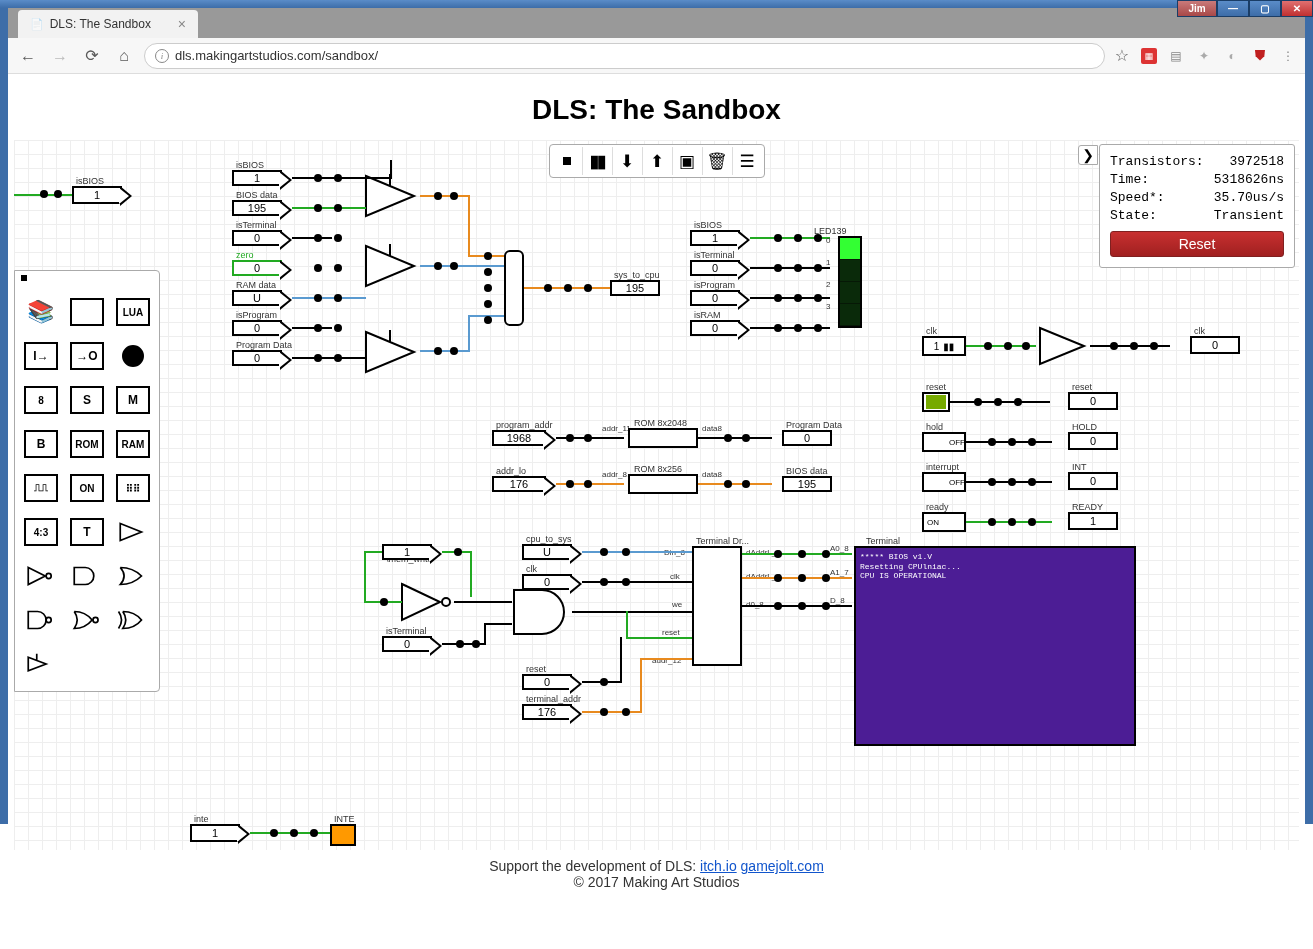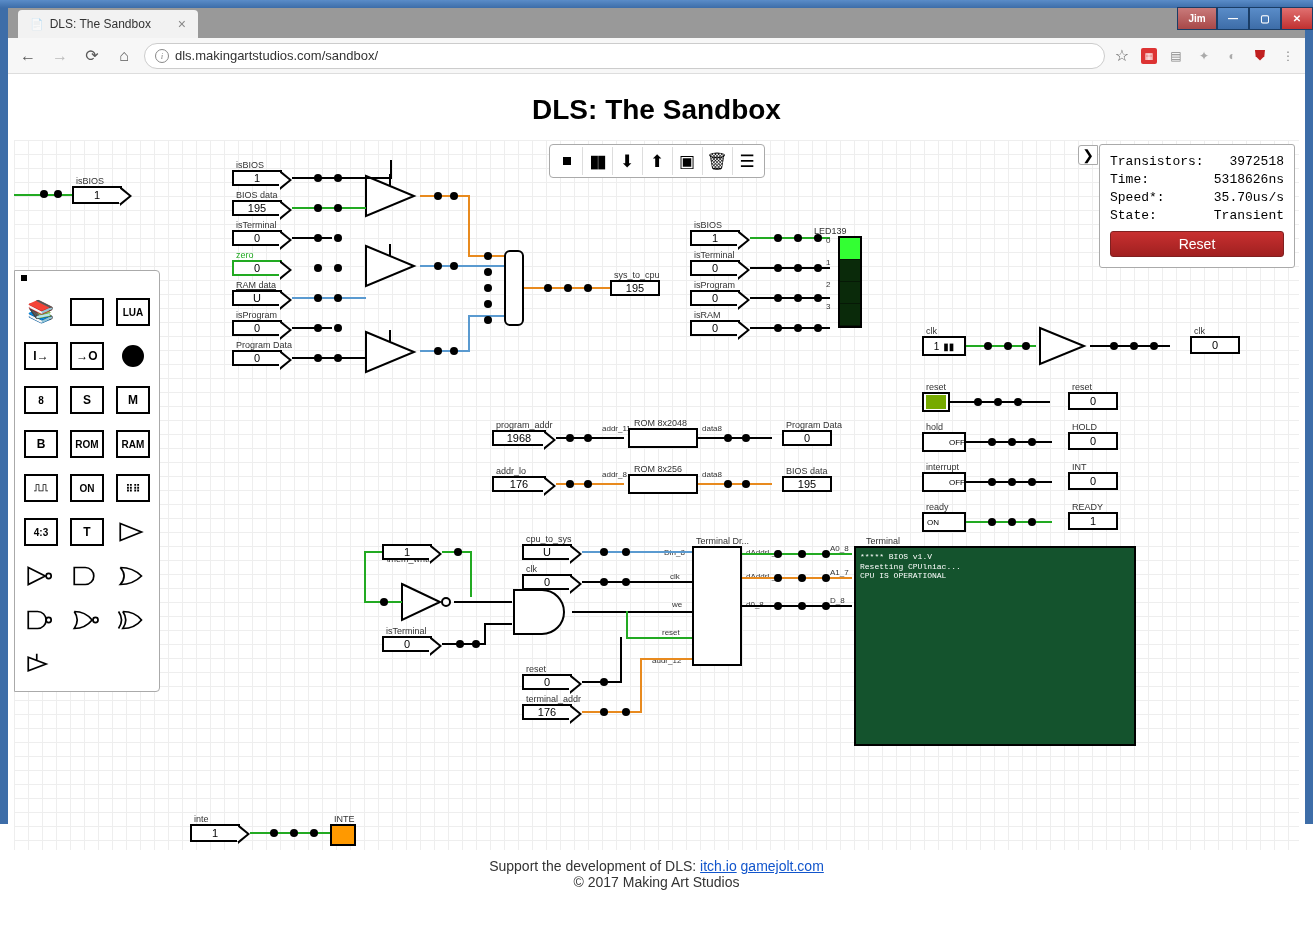--- a/index.html
+++ b/index.html
@@ -1,21 +1,21 @@
 <!DOCTYPE html>
 <html><head>
 <meta charset="utf-8">
 <style>
 * { box-sizing: border-box; margin: 0; padding: 0; }
 body { font-family: Arial, sans-serif; background: #fff; overflow: hidden; width: 1313px; height: 949px; position: relative; }
 
 
 .win-titlebar { height: 8px; background: linear-gradient(180deg, #5a8cc8 0%, #3d6da8 100%); position: relative; }
 .win-controls { position: absolute; right: 0; top: 0; display: flex; }
-.win-controls div { width: 32px; height: 23px; border: 1px solid #1a3d66; display: flex; align-items: center; justify-content: center; font-size: 10px; color: #fff; font-weight: bold; margin-top: 7px; }
+.win-controls div { width: 32px; height: 17px; border: 1px solid #1a3d66; display: flex; align-items: center; justify-content: center; font-size: 10px; color: #fff; font-weight: bold; }
 .win-controls .user { background: linear-gradient(180deg, #c97a7a 0%, #a84848 100%); width: 40px; }
 .win-controls .min, .win-controls .max { background: linear-gradient(180deg, #5a8cc8 0%, #3d6da8 100%); }
 .win-controls .close { background: linear-gradient(180deg, #e07070 0%, #c03030 100%); }
 
 
 .chrome-frame { background: #f2f2f2; border-left: 8px solid #3d6da8; border-right: 8px solid #3d6da8; border-bottom: 8px solid #3d6da8; height: 816px; }
 .tab-strip { height: 30px; background: #999; display: flex; align-items: flex-end; padding-left: 10px; }
 .tab { background: #f2f2f2; height: 28px; padding: 5px 12px; border-radius: 4px 4px 0 0; font-size: 12px; color: #333; display: flex; align-items: center; gap: 6px; min-width: 180px; position: relative; }
 .tab .close-x { margin-left: auto; color: #888; font-size: 14px; }
 .tab::before { content: "📄"; font-size: 11px; opacity: 0.5; }
@@ -77,21 +77,21 @@
 .wire.h { height: 2px; }
 .wire.v { width: 2px; }
 .wire.green { background: #2a2; }
 .wire.orange { background: #e88a1e; }
 .wire.blue { background: #5a9ad0; }
 
 .led-panel { position: absolute; border: 2px solid #000; background: #0a2a0a; display: flex; flex-direction: column; }
 .led-panel .led-row { flex: 1; border-bottom: 1px solid #061806; }
 .led-panel .led-on { background: #3f3; }
 
-.terminal { position: absolute; background: #14532d; border: 2px solid #000; color: #fff; font-family: "Courier New", monospace; font-size: 8px; padding: 4px; }
+.terminal { position: absolute; background: #4c1d95; border: 2px solid #000; color: #fff; font-family: "Courier New", monospace; font-size: 8px; padding: 4px; }
 .terminal .line { white-space: pre; line-height: 1.2; }
 
 .switch { position: absolute; background: #fff; border: 2px solid #000; display: flex; align-items: center; gap: 18px; }
 .switch .sw-box { width: 20px; height: 14px; background: #000; margin: 0 2px; }
 .switch .sw-box.on { background: #7a0; }
 .switch .sw-txt { font-size: 8px; padding: 0 3px; }
 .switch.rev { flex-direction: row-reverse; }
 
 
 .footer { text-align: center; font-size: 14px; color: #333; padding: 8px 0; }
@@ -294,21 +294,21 @@
           <span>195</span>
         </div>
       <div class="circ-label" style="left:222px; top:80px;">isTerminal</div>
       <div class="box arrow-right" style="left:218px; top:90px; width:50px; height:16px;">
           <span>0</span>
         </div>
       <div class="circ-label" style="left:222px; top:110px; color:#2a2;">zero</div>
       <div class="box arrow-right" style="left:218px; top:120px; width:50px; height:16px; border-color:#2a2;">
           <span>0</span>
         </div>
-      <div class="circ-label" style="left:222px; top:140px;text-decoration:underline;">RAM data</div>
+      <div class="circ-label" style="left:222px; top:140px;">RAM data</div>
       <div class="box arrow-right" style="left:218px; top:150px; width:50px; height:16px;">
           <span>U</span>
         </div>
       <div class="circ-label" style="left:222px; top:170px;">isProgram</div>
       <div class="box arrow-right" style="left:218px; top:180px; width:50px; height:16px;">
           <span>0</span>
         </div>
       <div class="circ-label" style="left:222px; top:200px;">Program Data</div>
       <div class="box arrow-right" style="left:218px; top:210px; width:50px; height:16px;">
           <span>0</span>

